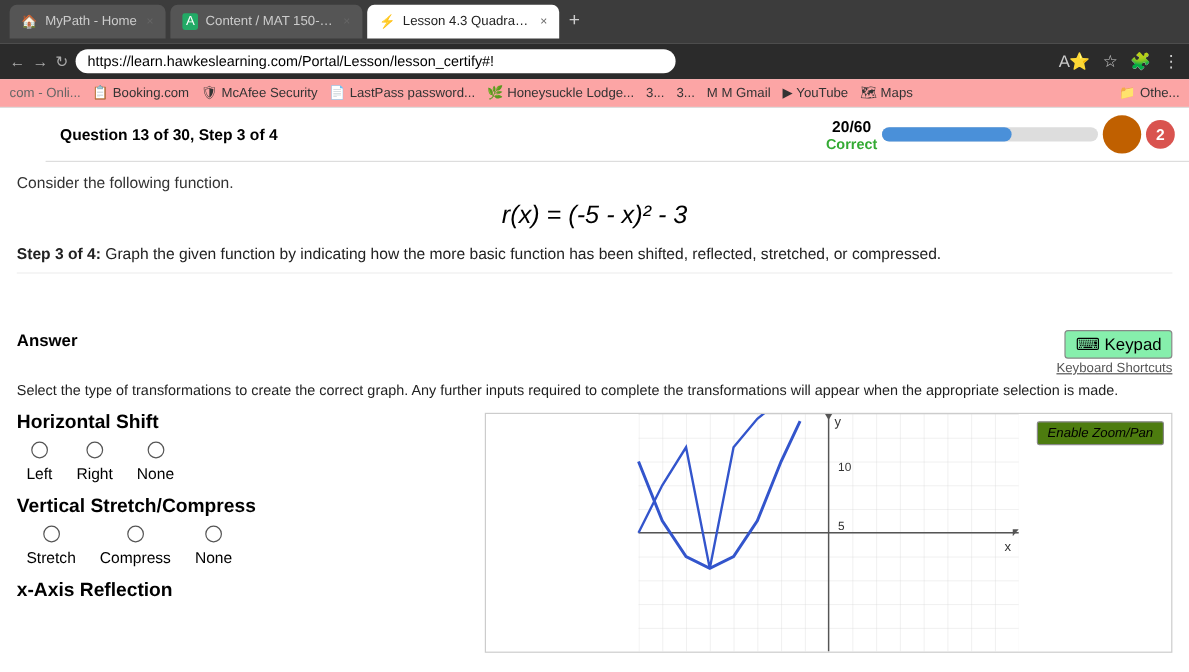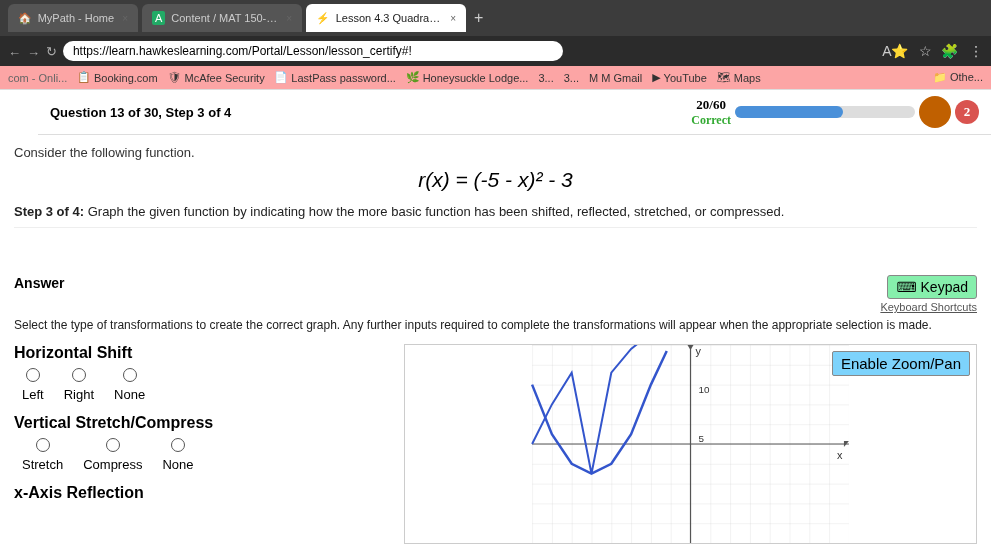--- a/index.html
+++ b/index.html
@@ -23,21 +23,21 @@
     .bookmarks-bar { background: #fca5a5; height: 24px; display: flex; align-items: center; padding: 0 8px; gap: 10px; font-size: 11px; border-bottom: 1px solid #ddd; }
     .bookmark-item { color: #333; cursor: pointer; white-space: nowrap; display: flex; align-items: center; gap: 3px; }
     .other-label { margin-left: auto; color: #333; }
 
     
     .page { background: #fff; overflow: hidden; }
 
     
     .question-header { background: #fff; border-bottom: 1px solid #ddd; padding: 6px 12px; display: flex; align-items: center; justify-content: space-between; margin-left: 38px; }
     .question-info { font-weight: bold; font-size: 13px; }
-    .header-right { display: flex; align-items: center; gap: 4px; font-family: Liberation Serif, serif; }
+    .header-right { display: flex; align-items: center; gap: 4px; }
     .score-box { font-size: 13px; font-weight: bold; text-align: center; }
     .correct-label { color: #3a3; font-size: 12px; font-weight: bold; }
     .progress-bar-wrap { width: 180px; height: 12px; background: #ddd; border-radius: 6px; }
     .progress-bar-fill { width: 60%; height: 100%; background: #4a90d9; border-radius: 6px; }
     .avatar-circle { width: 32px; height: 32px; background: #c06000; border-radius: 50%; display: flex; align-items: center; justify-content: center; color: white; font-size: 12px; font-weight: bold; }
     .step-badge { background: #d9534f; color: white; border-radius: 50%; width: 24px; height: 24px; display: flex; align-items: center; justify-content: center; font-size: 13px; font-weight: bold; }
 
     
     .main-content { padding: 10px 14px; }
     .consider-text { color: #333; font-size: 13px; }
@@ -60,21 +60,21 @@
     .transform-graph-area { display: flex; gap: 10px; align-items: flex-start; }
     .transform-controls { flex: 0 0 380px; }
     .transform-group { margin-bottom: 12px; }
     .transform-title { font-weight: bold; font-size: 16px; margin-bottom: 6px; }
     .radio-row { display: flex; gap: 20px; align-items: center; margin-left: 8px; }
     .radio-item { display: flex; align-items: center; gap: 5px; font-size: 13px; cursor: pointer; flex-direction: column; }
     .radio-circle { width: 14px; height: 14px; border: 1.5px solid #555; border-radius: 50%; display: inline-block; background: #fff; }
 
     
     .graph-container { flex: 1; border: 1px solid #ccc; background: #fff; position: relative; height: 200px; }
-    .enable-zoom-btn { position: absolute; top: 6px; right: 6px; border: 1px solid #888; background: #7dd3fc; padding: 3px 8px; font-size: 15px; cursor: pointer; border-radius: 2px; }
+    .enable-zoom-btn { position: absolute; top: 6px; right: 6px; border: 1px solid #888; background: #4d7c0f; padding: 3px 8px; font-size: 11px; cursor: pointer; border-radius: 2px; font-style: italic; }
     .graph-svg { width: 100%; height: 100%; }
   </style>
 </head>
 <body>
 
 <div class="browser-chrome">
   <div class="tab inactive">
     <span>🏠</span>
     <span class="tab-title">MyPath - Home</span>
     <span class="tab-close">×</span>

